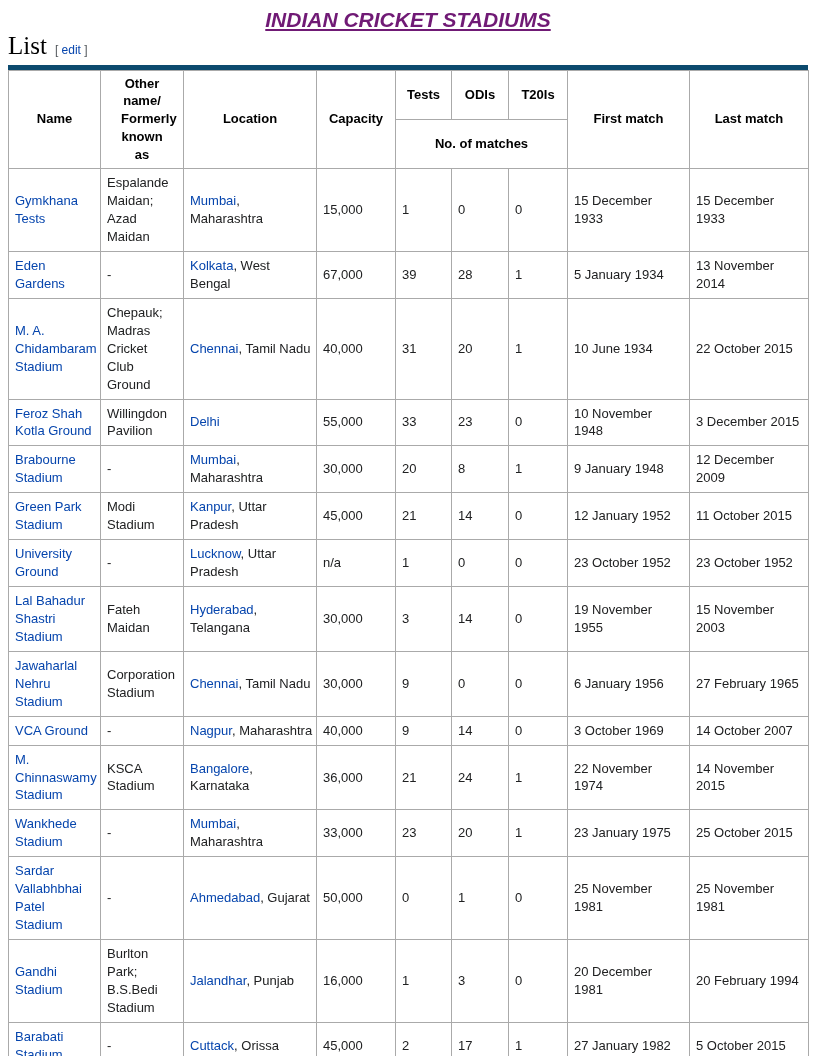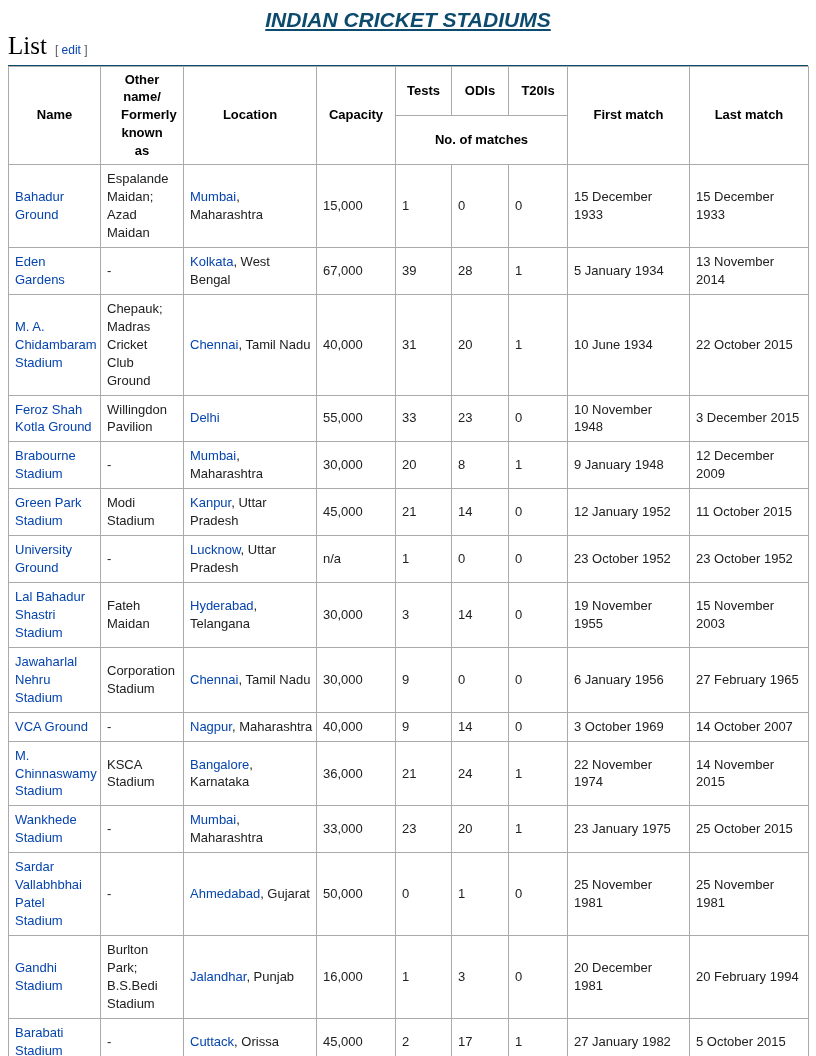--- a/index.html
+++ b/index.html
@@ -11,30 +11,30 @@
     color: #202122;
   }
   .page { padding: 6px 8px 0 8px; }
 
   .title {
     text-align: center;
     font-size: 21px;
     font-weight: bold;
     font-style: italic;
     text-decoration: underline;
-    color: #0c4a6e;
+    color: #701a75;
     margin: 2px 0 0 0;
     font-family: "Liberation Sans", sans-serif;
   }
 
   .heading-row {
     display: flex;
     align-items: baseline;
     gap: 8px;
-    border-bottom: 1px solid #0c4a6e;
+    border-bottom: 5px solid #0c4a6e;
     padding-bottom: 5px;
     margin-top: 0px;
   }
   .heading-text {
     font-family: "Liberation Serif", "DejaVu Serif", serif;
     font-size: 25px;
     color: #000;
     line-height: 1.1;
   }
   .edit { font-size: 12px; }
@@ -114,21 +114,21 @@
         <th>T20Is</th>
         <th rowspan="2">First match</th>
         <th rowspan="2">Last match</th>
       </tr>
       <tr>
         <th colspan="3">No. of matches</th>
       </tr>
     </thead>
     <tbody>
         <tr>
-          <td><a>Bahadur Ground</a></td>
+          <td><a>Gymkhana Tests</a></td>
           <td>Espalande Maidan; Azad Maidan</td>
           <td class="loc-cell"><a>Mumbai</a><span>,
 Maharashtra</span></td>
           <td>15,000</td>
           <td>1</td>
           <td>0</td>
           <td>0</td>
           <td>15 December 1933</td>
           <td>15 December 1933</td>
         </tr>

